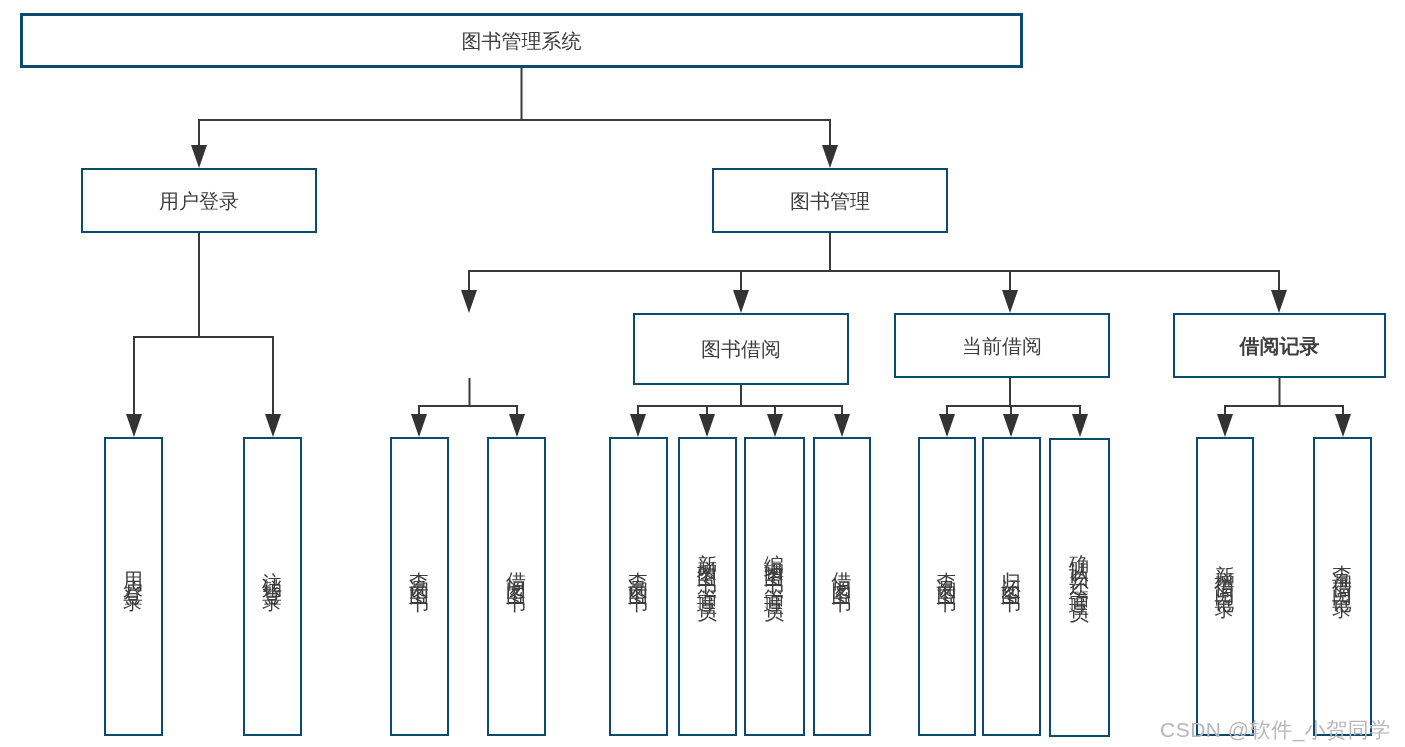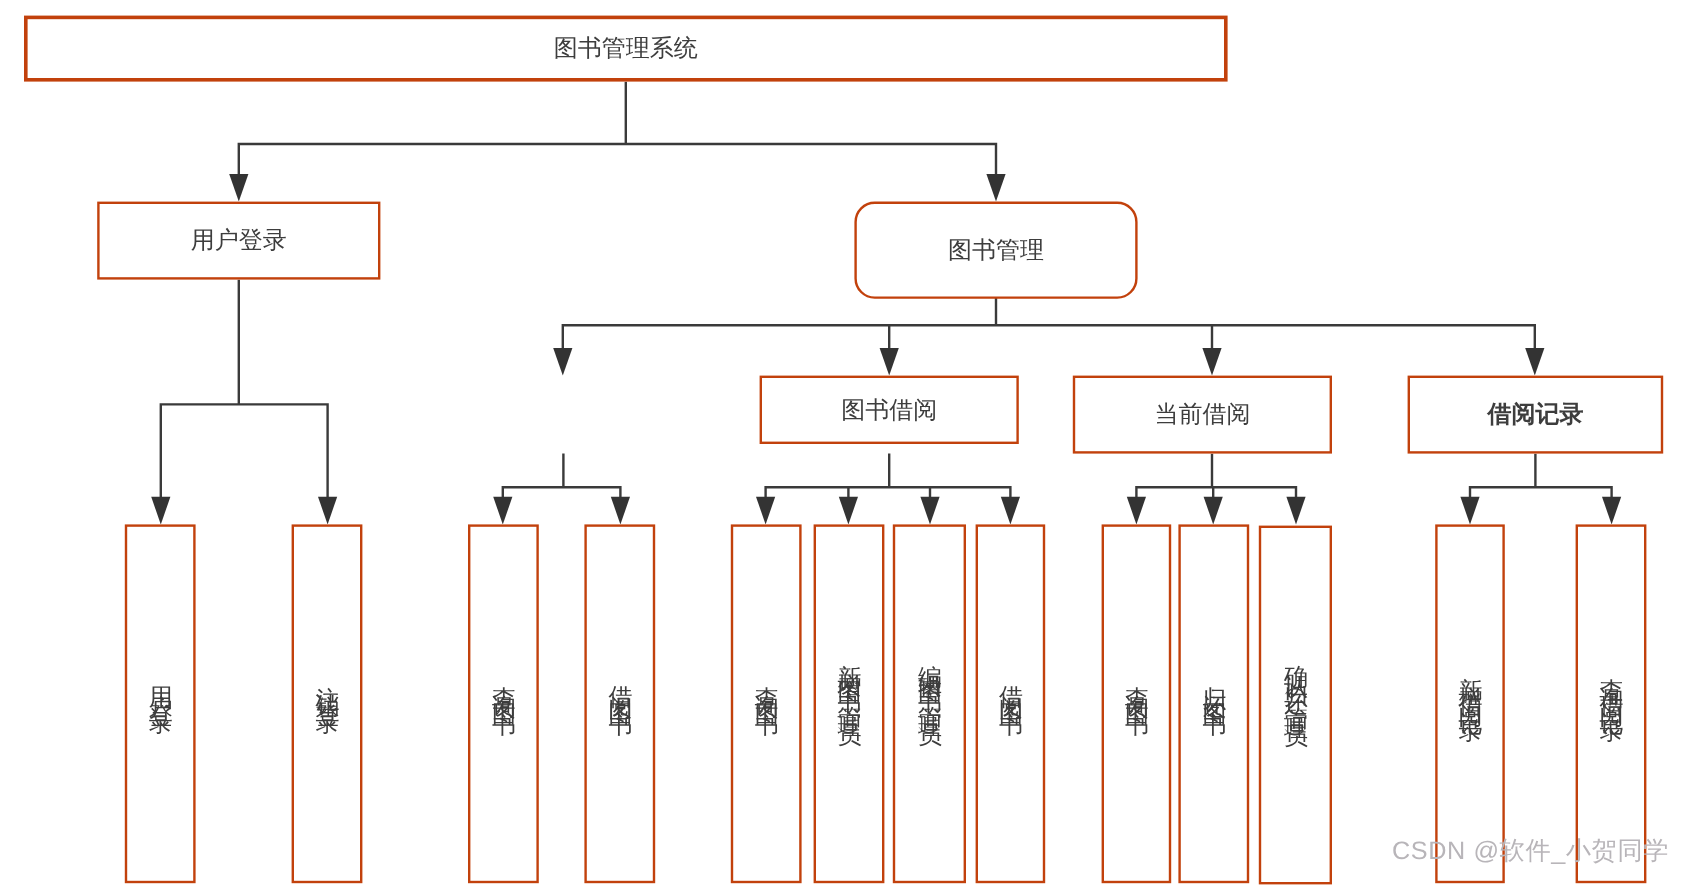--- a/index.html
+++ b/index.html
@@ -22,40 +22,40 @@
     stroke-width: 2;
   }
   svg.wires polygon {
     fill: #333333;
     stroke: none;
   }
   .node {
     position: absolute;
     box-sizing: border-box;
     background: #ffffff;
-    border: 2px solid #c2410c;
+    border: 2px solid #0c4a6e;
     color: #3d3d3d;
     display: grid;
     place-items: center;
     font-size: 20px;
     line-height: 1;
     white-space: nowrap;
   }
   .node.root { border-width: 3px; font-size: 20px; }
   .node.v { padding-bottom: 34px; }
   .node.v .vt {
     writing-mode: vertical-rl;
     text-orientation: mixed;
     letter-spacing: 7px;
     font-size: 20px;
   }
   .watermark {
     position: absolute;
     left: 1160px;
-    top: 695px;
+    top: 716px;
     font-size: 21px;
     color: #b8b5b9;
     letter-spacing: 0.5px;
     z-index: 5;
     white-space: nowrap;
   }
 </style>
 </head>
 <body>
 
@@ -111,25 +111,25 @@
     </g>
   </svg>
 
   <div class="node root" style="left:20px; top:13px; width:1003px; height:55px;">
     <span>图书管理系统</span>
   </div>
 
   <div class="node" style="left:81px; top:168px; width:236px; height:65px;">
     <span>用户登录</span>
   </div>
-  <div class="node" style="left:712px; top:168px; width:236px; height:81px;border-radius:17px;">
+  <div class="node" style="left:712px; top:168px; width:236px; height:65px;">
     <span>图书管理</span>
   </div>
 
-  <div class="node" style="left:633px; top:313px; width:216px; height:57px;">
+  <div class="node" style="left:633px; top:313px; width:216px; height:72px;">
     <span>图书借阅</span>
   </div>
   <div class="node" style="left:894px; top:313px; width:216px; height:65px;">
     <span>当前借阅</span>
   </div>
   <div class="node" style="left:1173px; top:313px; width:213px; height:65px;font-weight:bold;">
     <span>借阅记录</span>
   </div>
 
   <div class="node v" style="left:104px; top:437px; width:59px; height:299px;">

